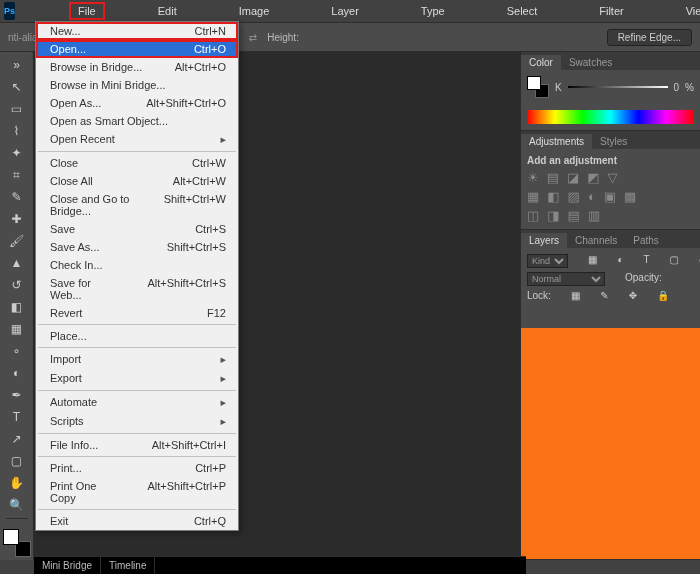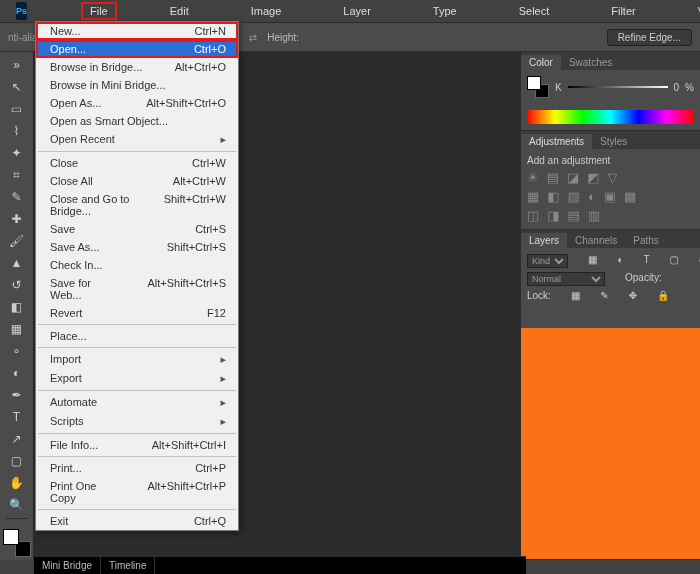--- a/index.html
+++ b/index.html
@@ -1,17 +1,17 @@
 <!DOCTYPE html>
 <html><head>
 <meta charset="utf-8">
 <style>
 * { margin:0; padding:0; box-sizing:border-box; font-family:"Segoe UI",Tahoma,sans-serif; user-select:none; }
 body { width:700px; height:574px; background:#414141; overflow:hidden; position:relative; color:#ddd; font-size:11px; }
-.titlebar { height:22px; background:#414141; display:flex; align-items:center; padding:0 16px; }
+.titlebar { height:22px; background:#414141; display:flex; align-items:center; padding:0 4px; }
 .ps-logo { width:18px; height:18px; background:#001e36; color:#31a8ff; font-size:9px; font-weight:bold; display:flex; align-items:center; justify-content:center; border-radius:2px; margin-right:10px; }
 .menubar { display:flex; gap:0; }
 .menu-item { padding:3px 9px; color:#ddd; cursor:default;margin-left:44px; }
 .menu-item.highlight { border:2px solid #e21b1b; padding:1px 7px; }
 .winctrl { margin-left:auto; display:flex; gap:2px; }
 .winbtn { width:24px; height:18px; background:#3a3a3a; display:flex; align-items:center; justify-content:center; color:#ccc; font-size:10px; }
 .optbar { height:30px; background:#4b4b4b; border-top:1px solid #2d2d2d; border-bottom:1px solid #2d2d2d; display:flex; align-items:center; padding:0 8px; gap:10px; color:#999; font-size:10px; }
 .optbar .lbl { color:#bbb; }
 .optbar select { background:#3a3a3a; color:#ccc; border:1px solid #222; font-size:10px; padding:1px 4px; }
 .optbar .btn { background:#3a3a3a; border:1px solid #222; padding:2px 10px; border-radius:3px; color:#ccc; }
@@ -140,21 +140,21 @@
         <div class="spectrum"></div>
       </div>
     </div>
 
     <div class="panel">
       <div class="panel-tabs">
         <div class="ptab active">Adjustments</div>
         <div class="ptab">Styles</div>
       </div>
       <div class="panel-body">
-        <div style="font-weight:normal">Add an adjustment</div>
+        <div style="font-weight:bold">Add an adjustment</div>
         <div class="adj-row">
             <span>☀</span>
             <span>▤</span>
             <span>◪</span>
             <span>◩</span>
             <span>▽</span>
           </div>
         <div class="adj-row">
             <span>▦</span>
             <span>◧</span>

